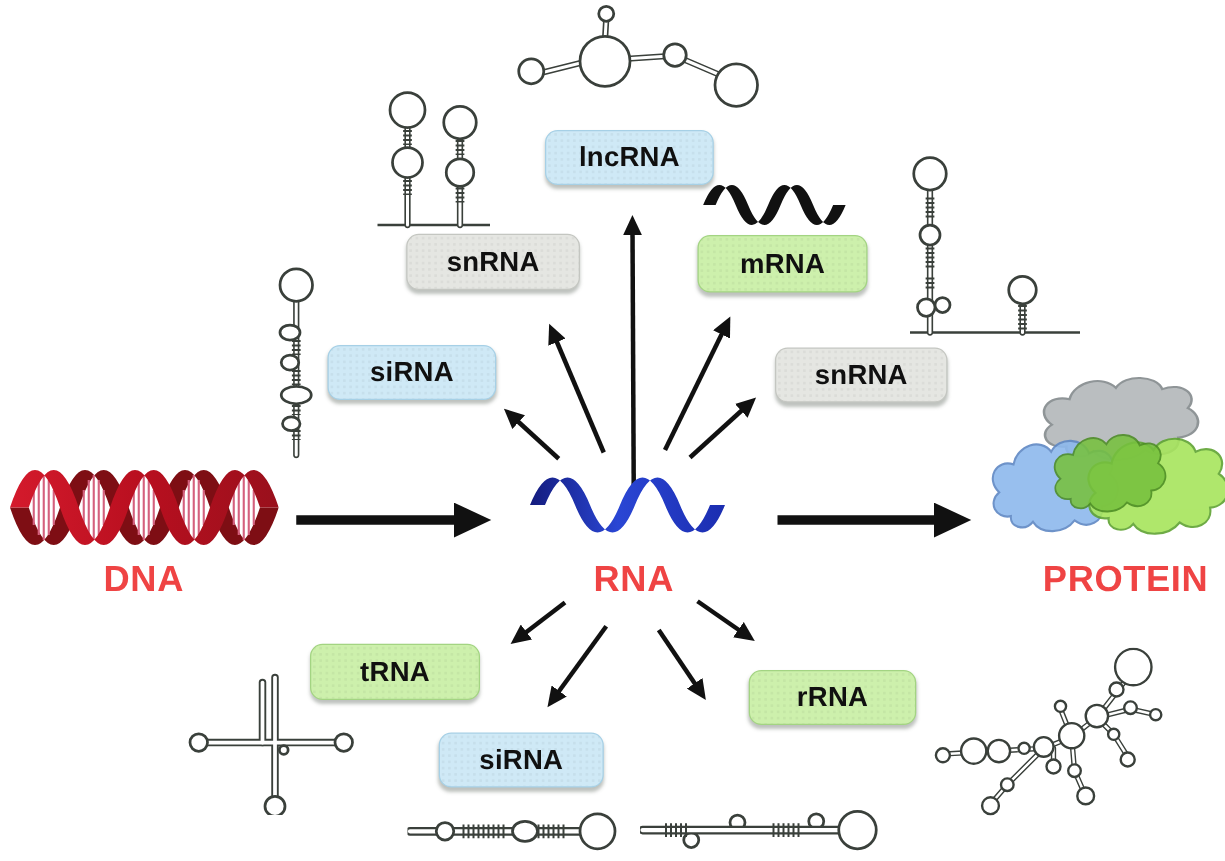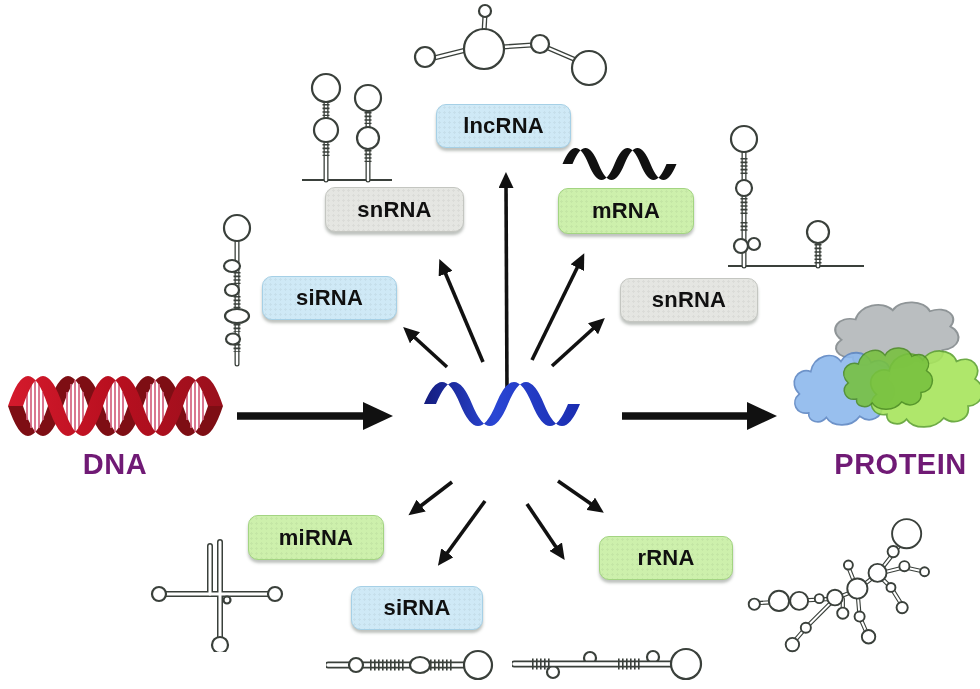--- a/index.html
+++ b/index.html
@@ -27,21 +27,21 @@
     border-radius:10px;font-weight:700;font-size:22px;color:#101010;
     box-shadow:0 3px 3px rgba(110,120,110,.45);
     background-image:radial-gradient(rgba(0,0,0,.045) 1px, transparent 1.2px);
     background-size:5px 5px;letter-spacing:.2px;
   }
   .rbox.blue {background-color:#cfe9f6;border:1.5px solid #a6d0e6;}
   .rbox.green{background-color:#cdf0ac;border:1.5px solid #a3d482;}
   .rbox.gray {background-color:#e5e6e2;border:1.5px solid #c4c6c1;}
   .main-label{
     position:absolute;text-align:center;font-weight:700;font-size:29px;
-    color:#701a75;letter-spacing:.5px;
+    color:#ef4444;letter-spacing:.5px;
   }
 </style>
 </head>
 <body>
 
 <div class="canvas">
 
   <svg class="layer" viewBox="0 0 980 689">
     <defs>
       <marker id="ah-s" markerUnits="userSpaceOnUse" markerWidth="18" markerHeight="15" refX="4" refY="7.5" orient="auto">
@@ -242,20 +242,21 @@
     <circle class="rnd" cx="62" cy="98" r="4.5"></circle>
     <circle class="rnd" cx="50" cy="113" r="6"></circle>
     <circle class="rnd" cx="95" cy="85" r="5"></circle>
   </svg>
 
   <div class="rbox blue" style="left:436px;top:104px;width:133px;height:42px;">lncRNA</div>
   <div class="rbox gray" style="left:325px;top:187px;width:137px;height:43px;">snRNA</div>
   <div class="rbox blue" style="left:262px;top:276px;width:133px;height:42px;">siRNA</div>
   <div class="rbox green" style="left:558px;top:188px;width:134px;height:44px;">mRNA</div>
   <div class="rbox gray" style="left:620px;top:278px;width:136px;height:42px;">snRNA</div>
-  <div class="rbox green" style="left:248px;top:515px;width:134px;height:43px;">miRNA</div>
+  <div class="rbox green" style="left:248px;top:515px;width:134px;height:43px;">tRNA</div>
   <div class="rbox blue" style="left:351px;top:586px;width:130px;height:42px;border-radius:10px;">siRNA</div>
   <div class="rbox green" style="left:599px;top:516px;width:132px;height:42px;margin-top:20px;">rRNA</div>
 
   <div class="main-label" style="left:35px;top:448px;width:160px;">DNA</div>
+  <div class="main-label" style="left:427px;top:448px;width:160px;">RNA</div>
   <div class="main-label" style="left:808px;top:448px;width:185px;">PROTEIN</div>
 
 </div>
 
 </body></html>

